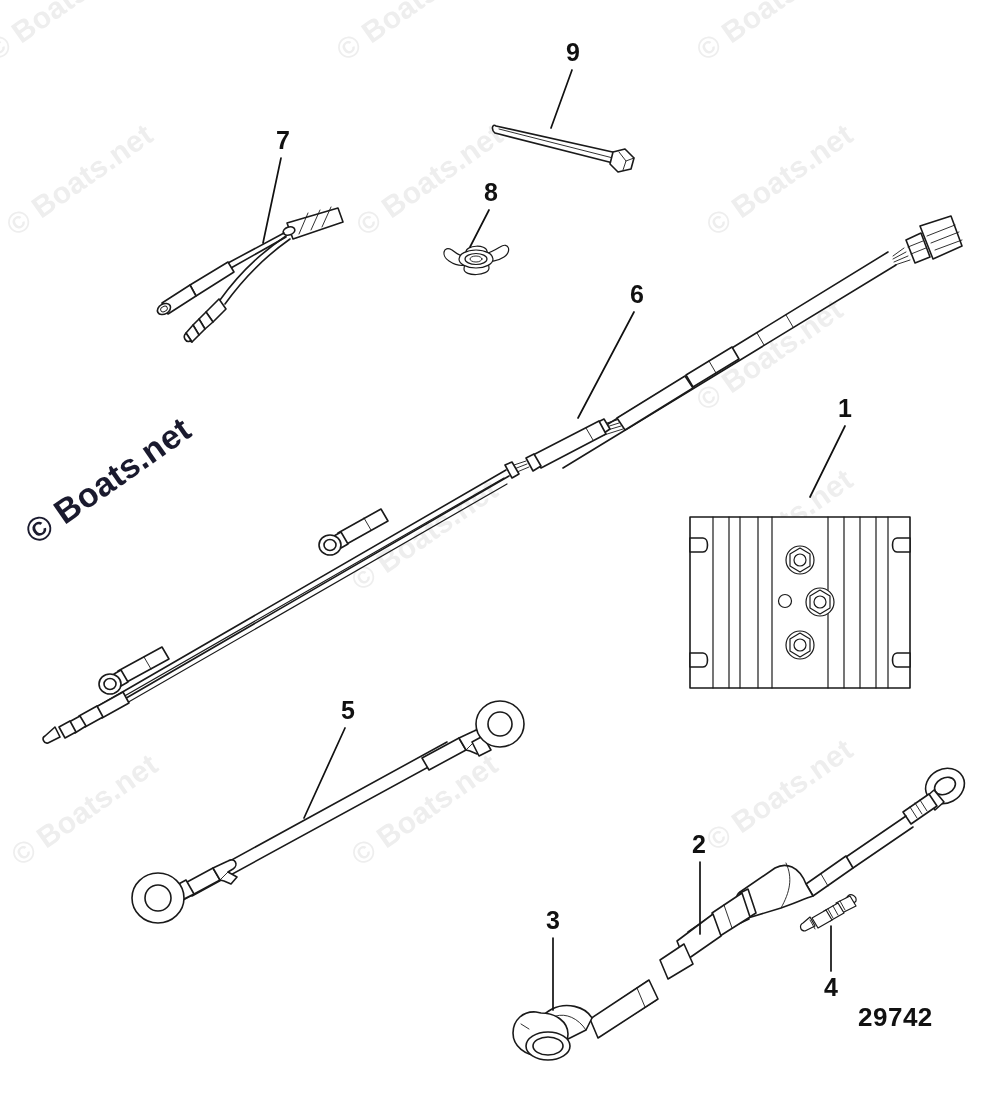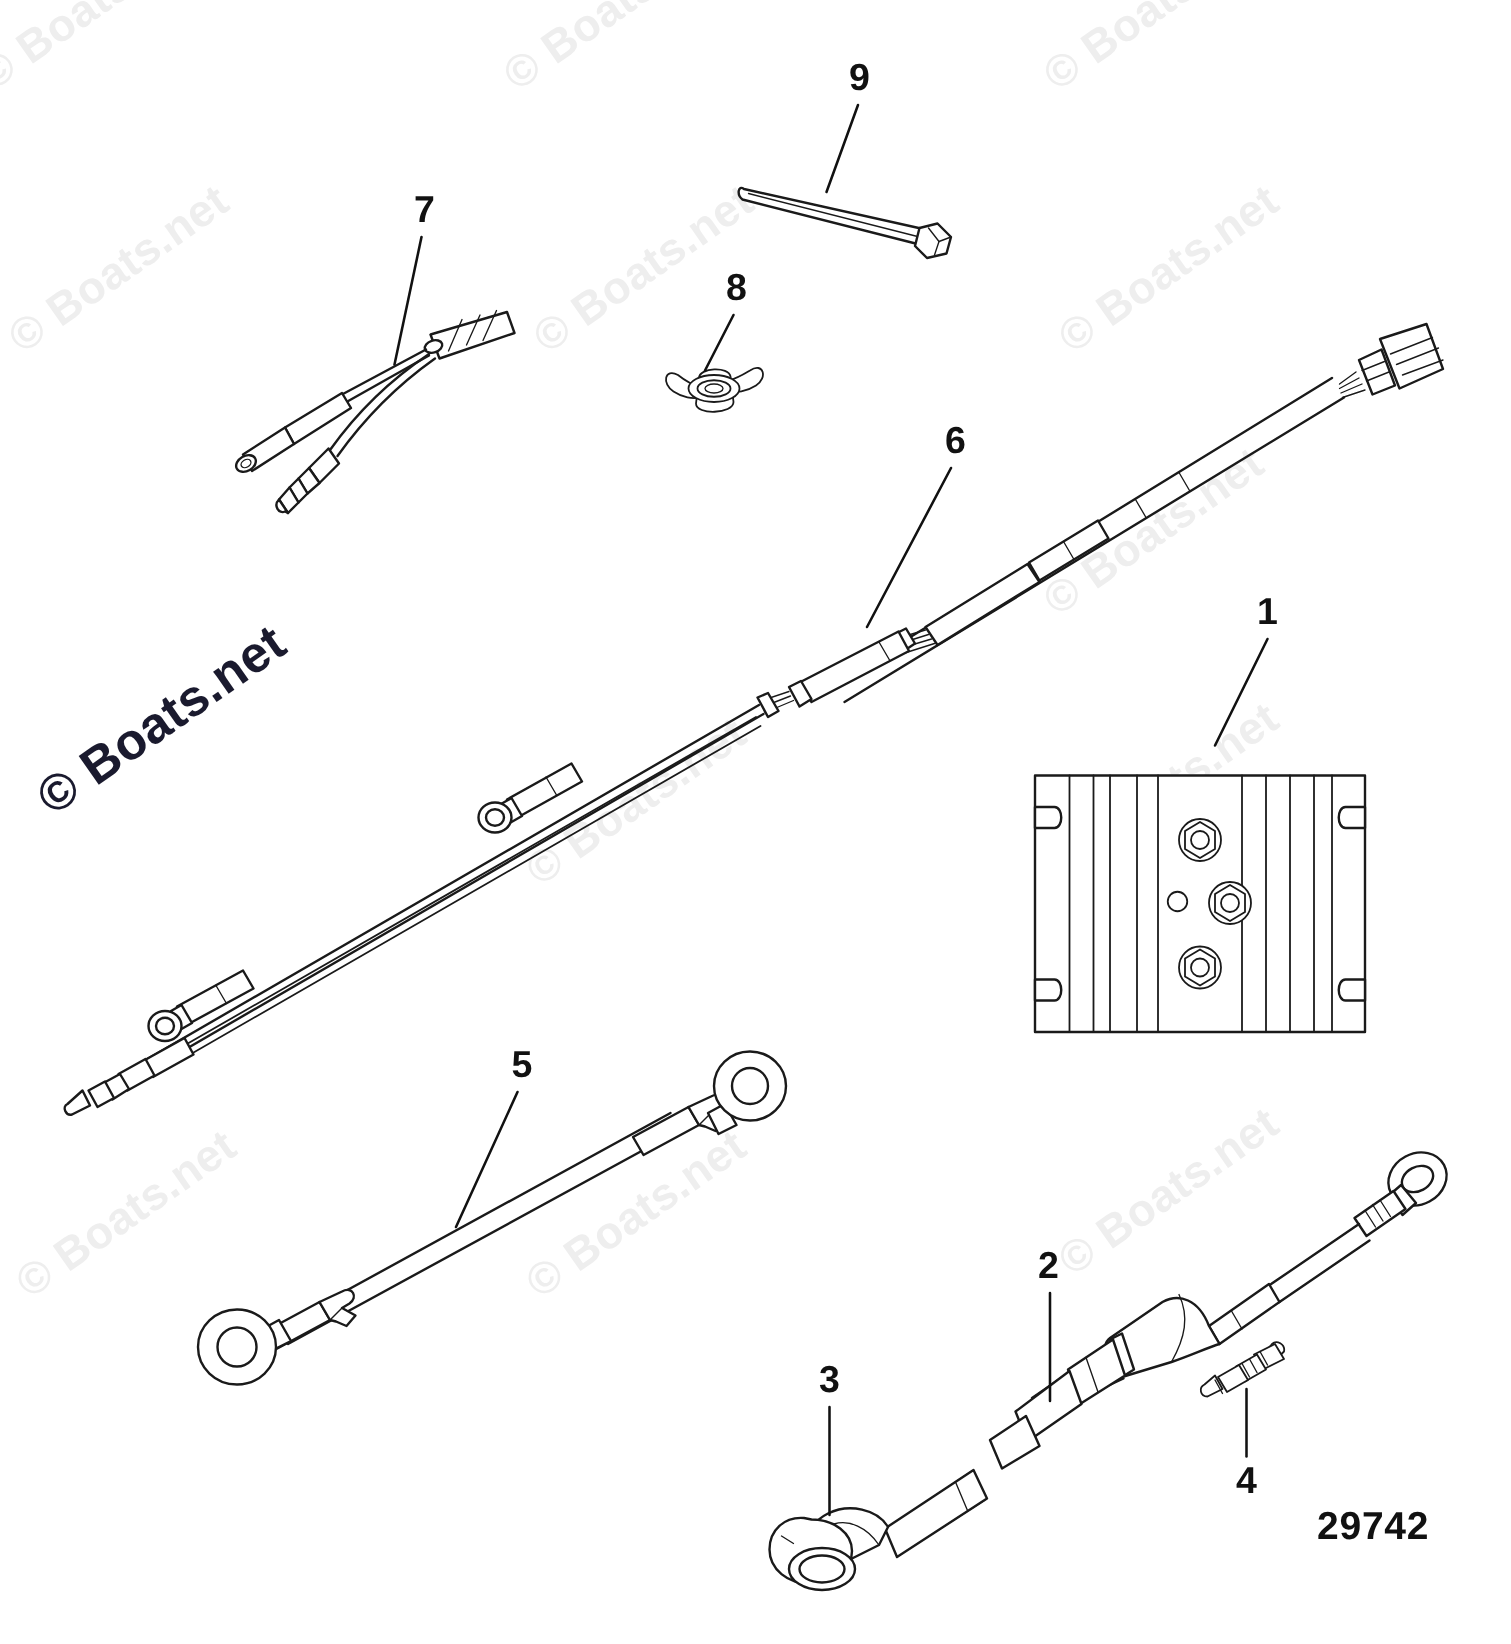--- a/index.html
+++ b/index.html
@@ -58,21 +58,20 @@
   #diagram-number {
     position: absolute;
     left: 858px;
     top: 1002px;
     font-family: "Liberation Sans", sans-serif;
     font-weight: bold;
     font-size: 26px;
     color: #111111;
     letter-spacing: 0.5px;
     z-index: 4;
-    margin-left: 20px;
   }
   svg { display: block; }
   .ln { fill: none; stroke: #1a1a1a; stroke-width: 1.6; stroke-linejoin: round; stroke-linecap: round; }
   .ln-thin { fill: none; stroke: #1a1a1a; stroke-width: 1.2; stroke-linejoin: round; stroke-linecap: round; }
   .ln-hair { fill: none; stroke: #1a1a1a; stroke-width: 0.9; stroke-linejoin: round; stroke-linecap: round; }
   .fillw { fill: #ffffff; stroke: #1a1a1a; stroke-width: 1.6; stroke-linejoin: round; }
   .fillw-thin { fill: #ffffff; stroke: #1a1a1a; stroke-width: 1.2; stroke-linejoin: round; }
   .leader { fill: none; stroke: #111111; stroke-width: 1.7; stroke-linecap: round; }
 </style>
 </head>

